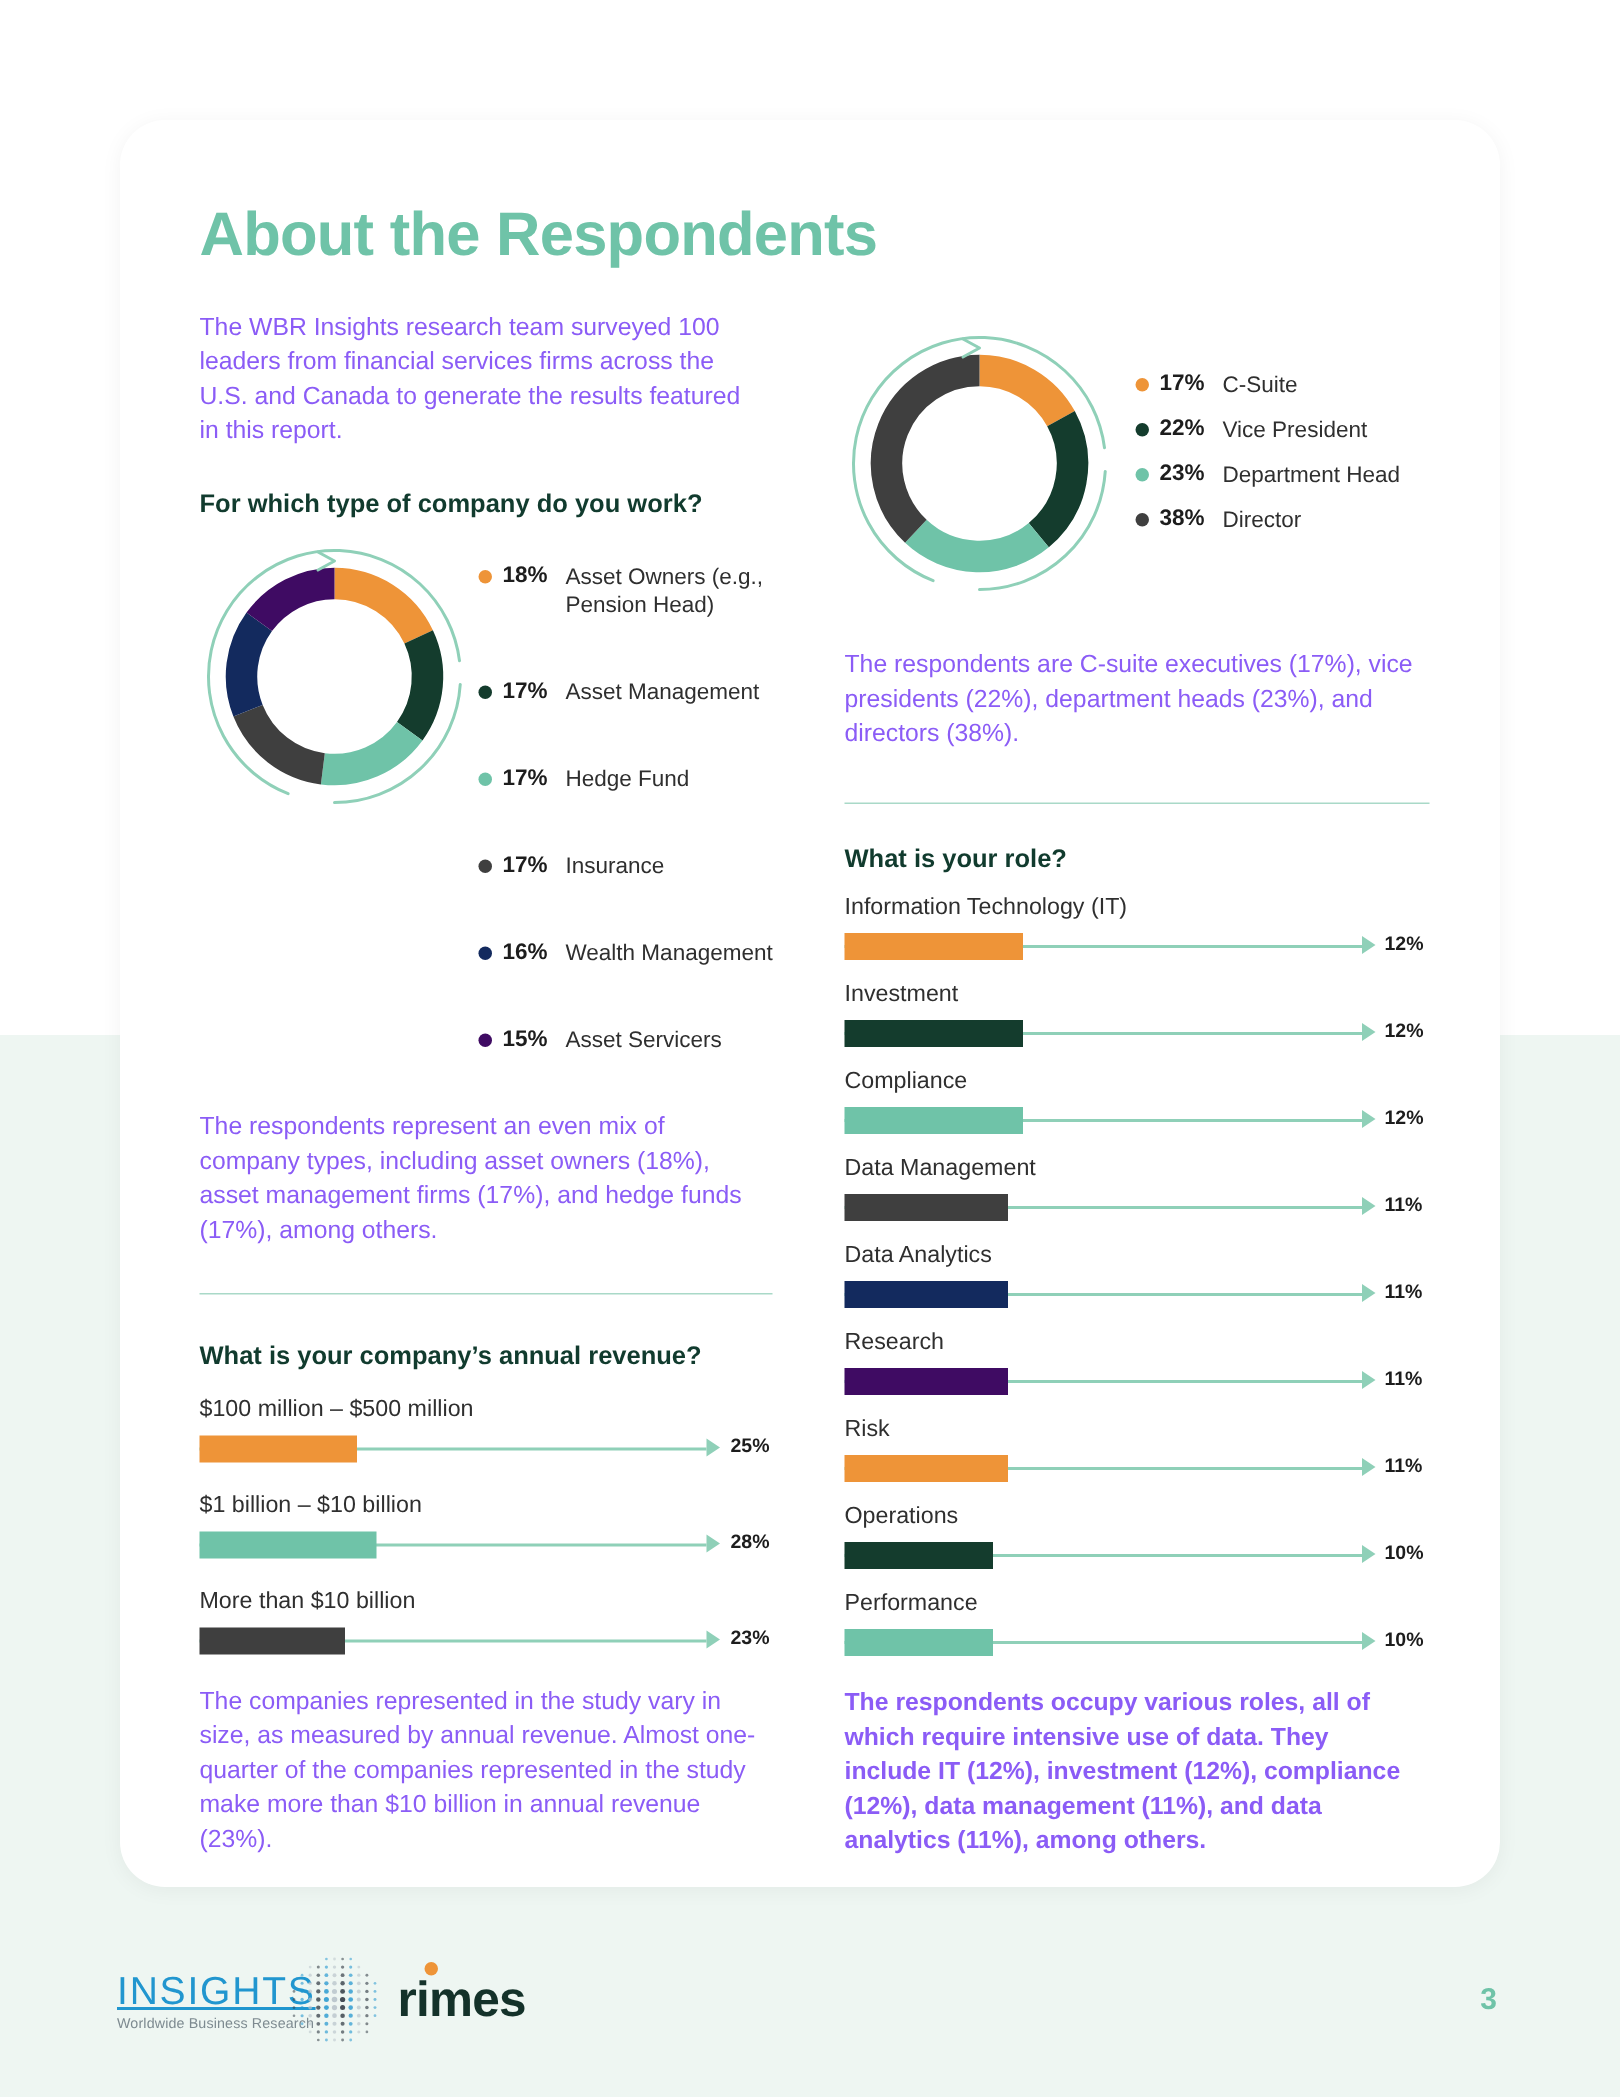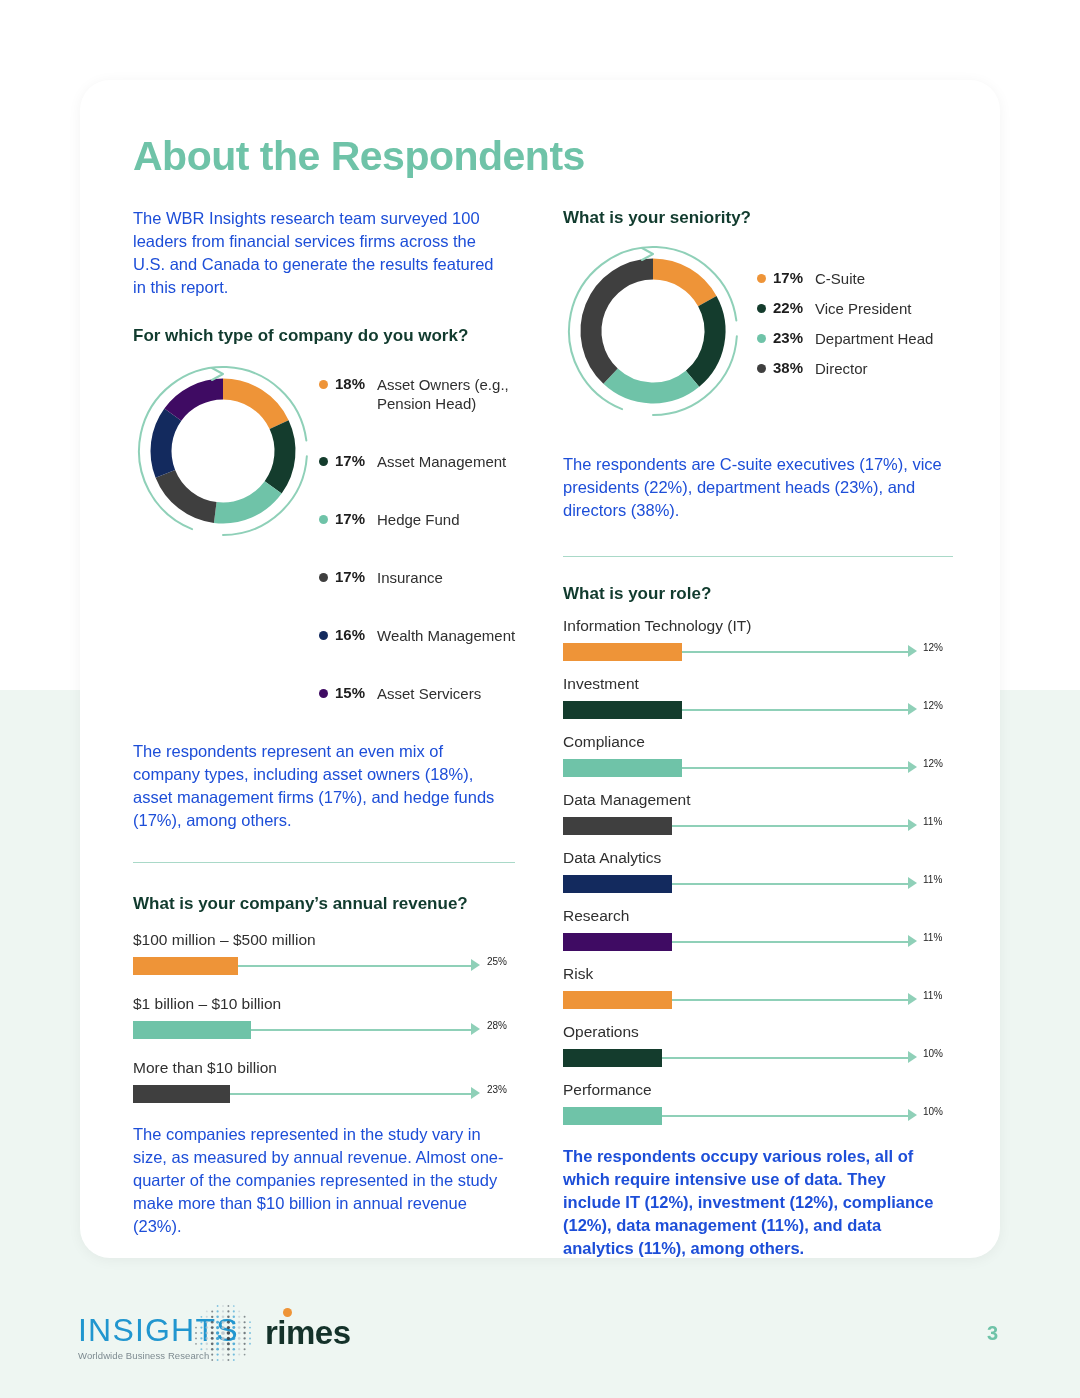--- a/index.html
+++ b/index.html
@@ -45,21 +45,21 @@
     color: #6FC3A8;
   }
 
   
   .col-left  { position: absolute; left: 53px;  top: 127px; width: 382px; }
   .col-right { position: absolute; left: 483px; top: 127px; width: 390px; }
 
   p.body {
     font-size: 16.5px;
     line-height: 23px;
-    color: #1d4ed8;
+    color: #8b5cf6;
   }
 
   h2.q {
     font-size: 17px;
     font-weight: bold;
     color: #113B2E;
     line-height: 22px;
   }
 
   .divider {
@@ -106,33 +106,33 @@
   }
   .bar-head {
     position: absolute; top: 6px;
     width: 0; height: 0;
     border-left: 9px solid #8fd0b8;
     border-top: 6px solid transparent;
     border-bottom: 6px solid transparent;
   }
   .bar-pct {
     position: absolute; top: 3px;
-    font-size: 10px; font-weight: normal; color: #1d1d1d; text-align: center;
+    font-size: 13px; font-weight: bold; color: #1d1d1d; text-align: center;
   }
 
   
   .footer {
     position: absolute; left: 0; top: 1280px; width: 1080px; height: 118px;
   }
   .logo-insights {
     position: absolute; left: 78px; top: 32px;
   }
   .logo-insights .word {
-    font-size: 32px; letter-spacing: 1.2px; color: #2196cf;
-    font-family: "Liberation Sans", sans-serif; font-weight: 400;
+    font-size: 26px; letter-spacing: 1.2px; color: #2196cf;
+    font-family: "Liberation Sans", sans-serif; font-weight: 400; text-decoration: underline;
   }
   .logo-insights .tag {
     font-size: 9.5px; color: #7d8a90; margin-top: 1px; letter-spacing: 0.1px;
   }
   .logo-dots { position: absolute; left: 192px; top: 22px; }
   .logo-rimes {
     position: absolute; left: 265px; top: 34px;
     font-size: 33px; font-weight: bold; color: #14322A; letter-spacing: -0.5px;
   }
   .rimes-dot {
@@ -242,21 +242,20 @@
             <div class="bar-pct" style="left: 354px;">23%</div>
           </div>
         </div>
       </div>
 
     <p class="body" style="width:382px;margin-top:20px;">The companies represented in the study vary in size, as measured by annual revenue. Almost one-quarter of the companies represented in the study make more than $10 billion in annual revenue (23%).</p>
   </div>
 
   <div class="col-right">
 
-    <h2 class="q">What is your seniority?</h2>
 
     <div class="donut-row" style="margin-top:12px;">
       <div class="donut-wrap">
         <svg id="donut-seniority" width="180" height="180" viewBox="0 0 180 180">
             <path d="M 90 28 A 62 62 0 0 1 144.33101416271955 60.13127220569366" stroke="#EE9438" stroke-width="21" fill="none"></path>
             <path d="M 144.33101416271955 60.13127220569366 A 62 62 0 0 1 129.52028736441875 137.77182105209894" stroke="#143C2D" stroke-width="21" fill="none"></path>
             <path d="M 129.52028736441875 137.77182105209894 A 62 62 0 0 1 47.5580794324213 135.1960549001275" stroke="#6FC3A8" stroke-width="21" fill="none"></path>
             <path d="M 47.5580794324213 135.1960549001275 A 62 62 0 0 1 89.99999999999999 28" stroke="#3F3F3F" stroke-width="21" fill="none"></path>
             <path d="M 59.07753757448705 168.10122481461312 A 84 84 0 1 1 173.3376349104161 79.47200838059841" stroke="#8FD0B8" stroke-width="2" fill="none" stroke-linecap="round"></path>
             <path d="M 173.83424518797483 95.27440364046232 A 84 84 0 0 1 90 174" stroke="#8FD0B8" stroke-width="2" fill="none" stroke-linecap="round"></path>

